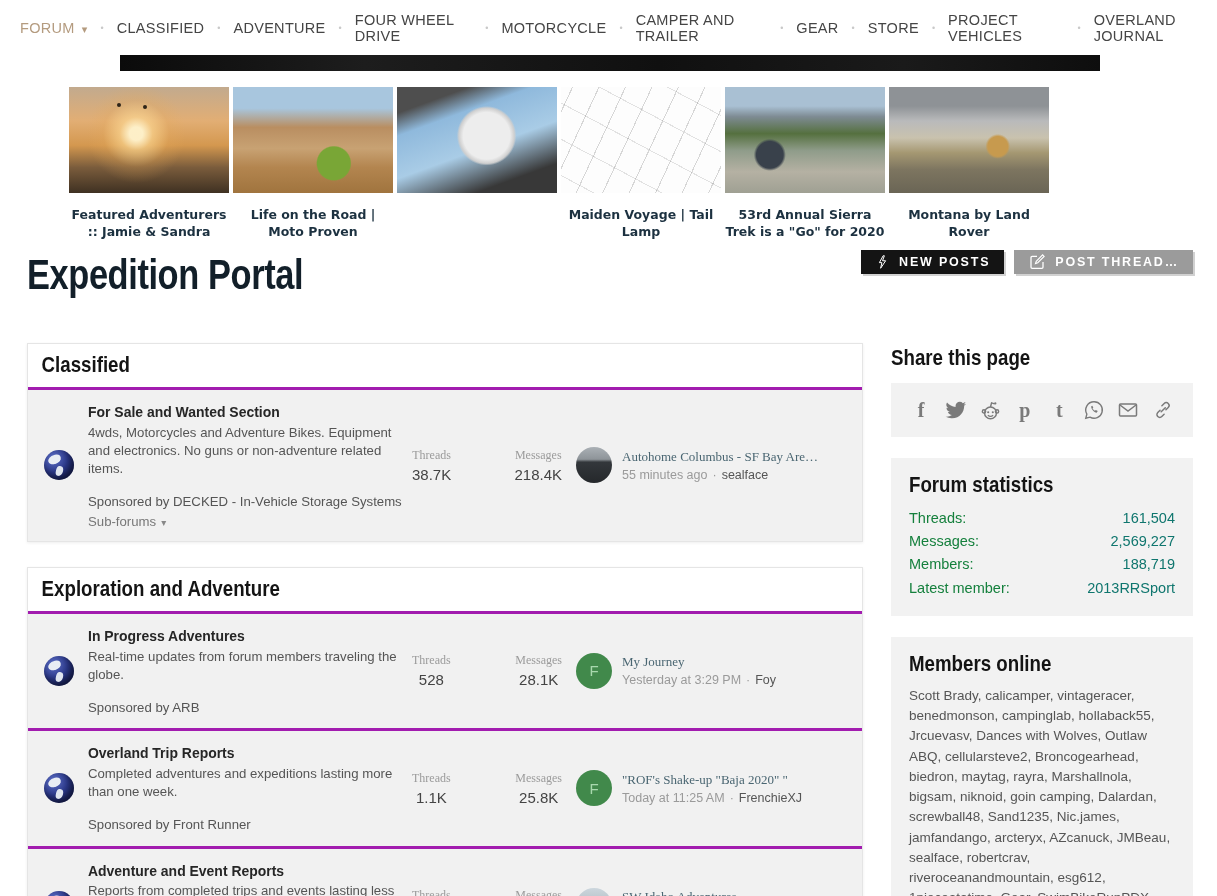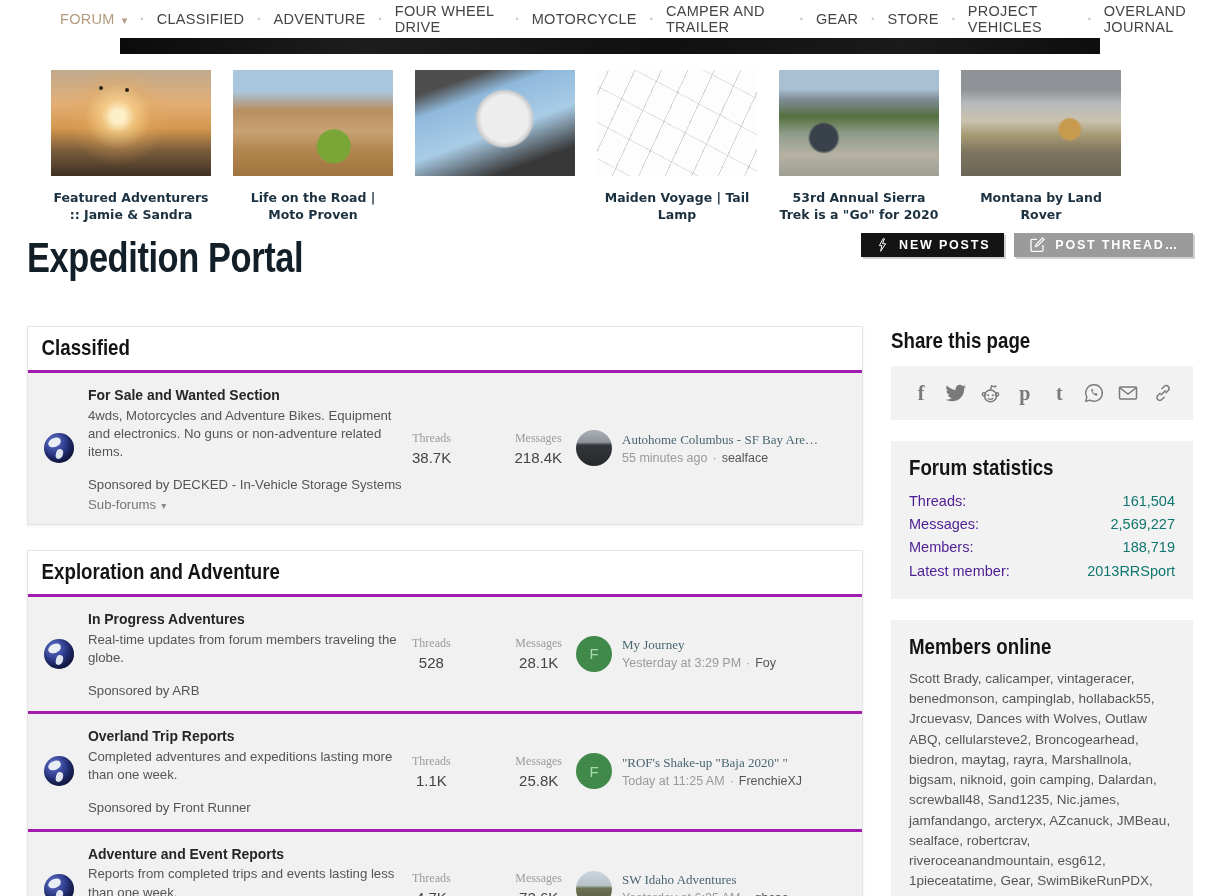--- a/index.html
+++ b/index.html
@@ -3,32 +3,32 @@
 <meta charset="utf-8">
 <style>
   * { box-sizing: border-box; }
   html,body { margin:0; padding:0; }
   body {
     width:1217px; height:896px; overflow:hidden;
     background:#ffffff; color:#333;
     font-family:"Liberation Sans", sans-serif;
   }
   
-  .topnav { height:38px; display:flex; align-items:center; padding-left:60px; background:#fff; }
+  .topnav { height:55px; display:flex; align-items:center; padding-left:20px; background:#fff; }
   .topnav ul { display:flex; list-style:none; margin:0; padding:0; align-items:center; }
   .topnav li { display:flex; align-items:center; }
   .topnav li + li::before { content:"•"; color:#c9c9c9; font-size:9px; margin:0 13px; }
   .topnav a { text-decoration:none; color:#454545; font-size:14.5px; letter-spacing:.3px; display:flex; align-items:center; }
   .topnav li.active a { color:#b49b7f; }
   .nav-caret::after { content:"▾"; font-size:11px; color:#b49b7f; margin-left:7px; }
   
   .hero-strip { margin-left:120px; width:980px; height:16px;
     background:linear-gradient(90deg,#0b0b0b,#1d1d1d 25%,#101010 55%,#1a1a1a 80%,#0e0e0e); }
   
-  .featured { display:flex; gap:22px; padding:16px 0 0 51px; }
+  .featured { display:flex; gap:4px; padding:16px 0 0 69px; }
   .fcard { width:160px; cursor:pointer; }
   .fthumb { width:160px; height:106px; position:relative; }
   .fcap { margin-top:14px; text-align:center; font-family:"DejaVu Sans", sans-serif;
     font-weight:bold; font-size:12.5px; line-height:1.32; color:#1c3140; }
   .t1 { background:
     radial-gradient(circle at 42% 44%, rgba(255,243,205,.95) 0 6%, rgba(255,219,148,.6) 15%, rgba(230,170,90,.25) 30%, transparent 45%),
     linear-gradient(180deg,#c2aa8e 0%,#e2ae74 32%,#d4984f 55%,#7a5c3c 76%,#3f3122 100%); }
   .t1::before { content:""; position:absolute; left:48px; top:16px; width:4px; height:4px; background:#2e2418; border-radius:50%;
     box-shadow:26px 2px 0 #2e2418; }
   .t2 { background:
@@ -98,21 +98,21 @@
   .side-title { margin:2px 0 12px; font-size:22px; font-weight:700; color:#141414;
     transform:scaleX(.85); transform-origin:left center; white-space:nowrap; }
   .side-box { background:#f2f2f2; padding:14px 18px 16px; margin-bottom:21px; }
   .side-box h2 { margin:0 0 9px; font-size:22px; font-weight:700; color:#141414;
     transform:scaleX(.85); transform-origin:left center; white-space:nowrap; }
   .share-box { display:flex; align-items:center; justify-content:space-between; padding:15px 18px; }
   .share-icon { width:24px; height:24px; color:#7a7a7a; display:flex; align-items:center; justify-content:center;
     font-size:20px; font-weight:bold; cursor:pointer; font-family:"Liberation Serif", serif; }
   .share-icon svg { display:block; }
   .stat-row { display:flex; justify-content:space-between; font-size:14.5px; line-height:1.6; }
-  .stat-row .k { color:#4c1d95; }
+  .stat-row .k { color:#15803d; }
   .stat-row .v { color:#0f766e; }
   .members-text { font-size:13.5px; color:#555; line-height:1.5; margin:0; }
 </style>
 </head>
 <body>
 
 <nav class="topnav">
   <ul>
     <li class="active">
         <a href="#">

